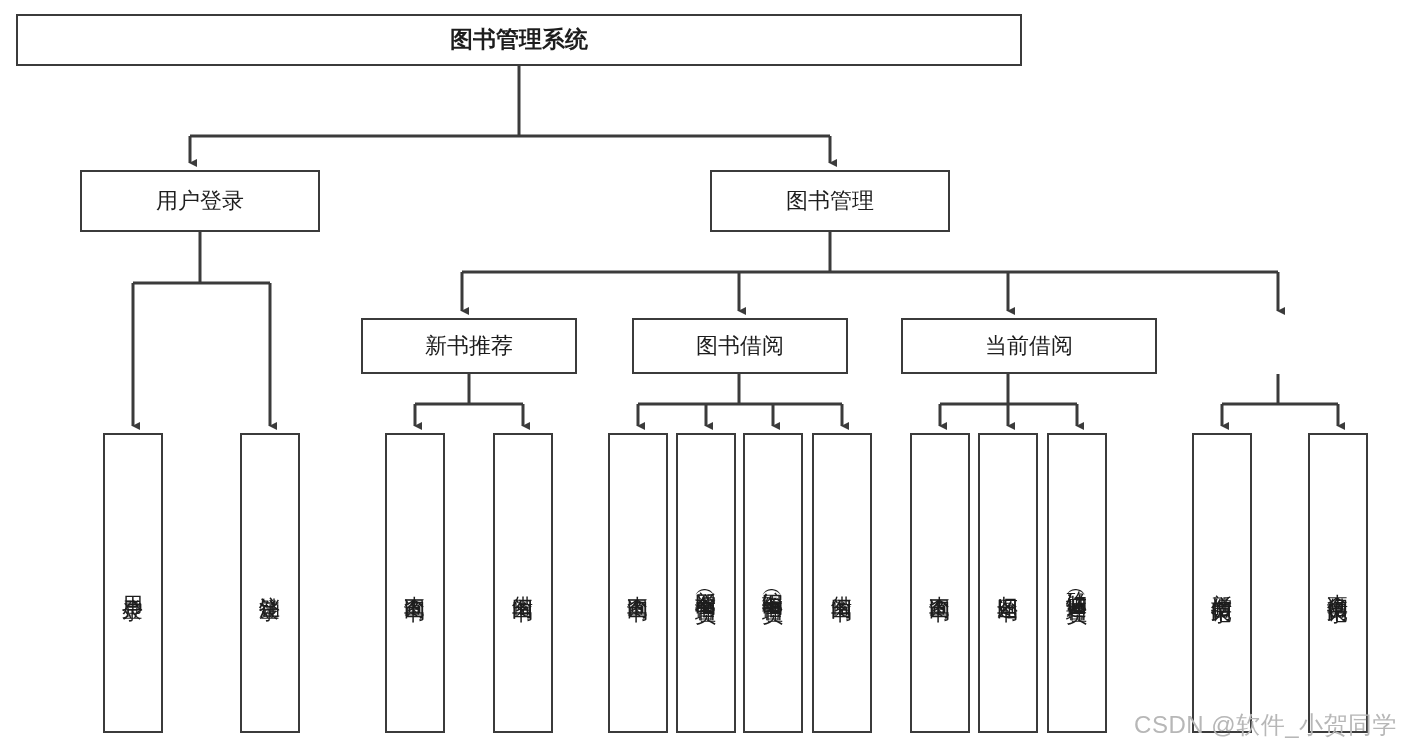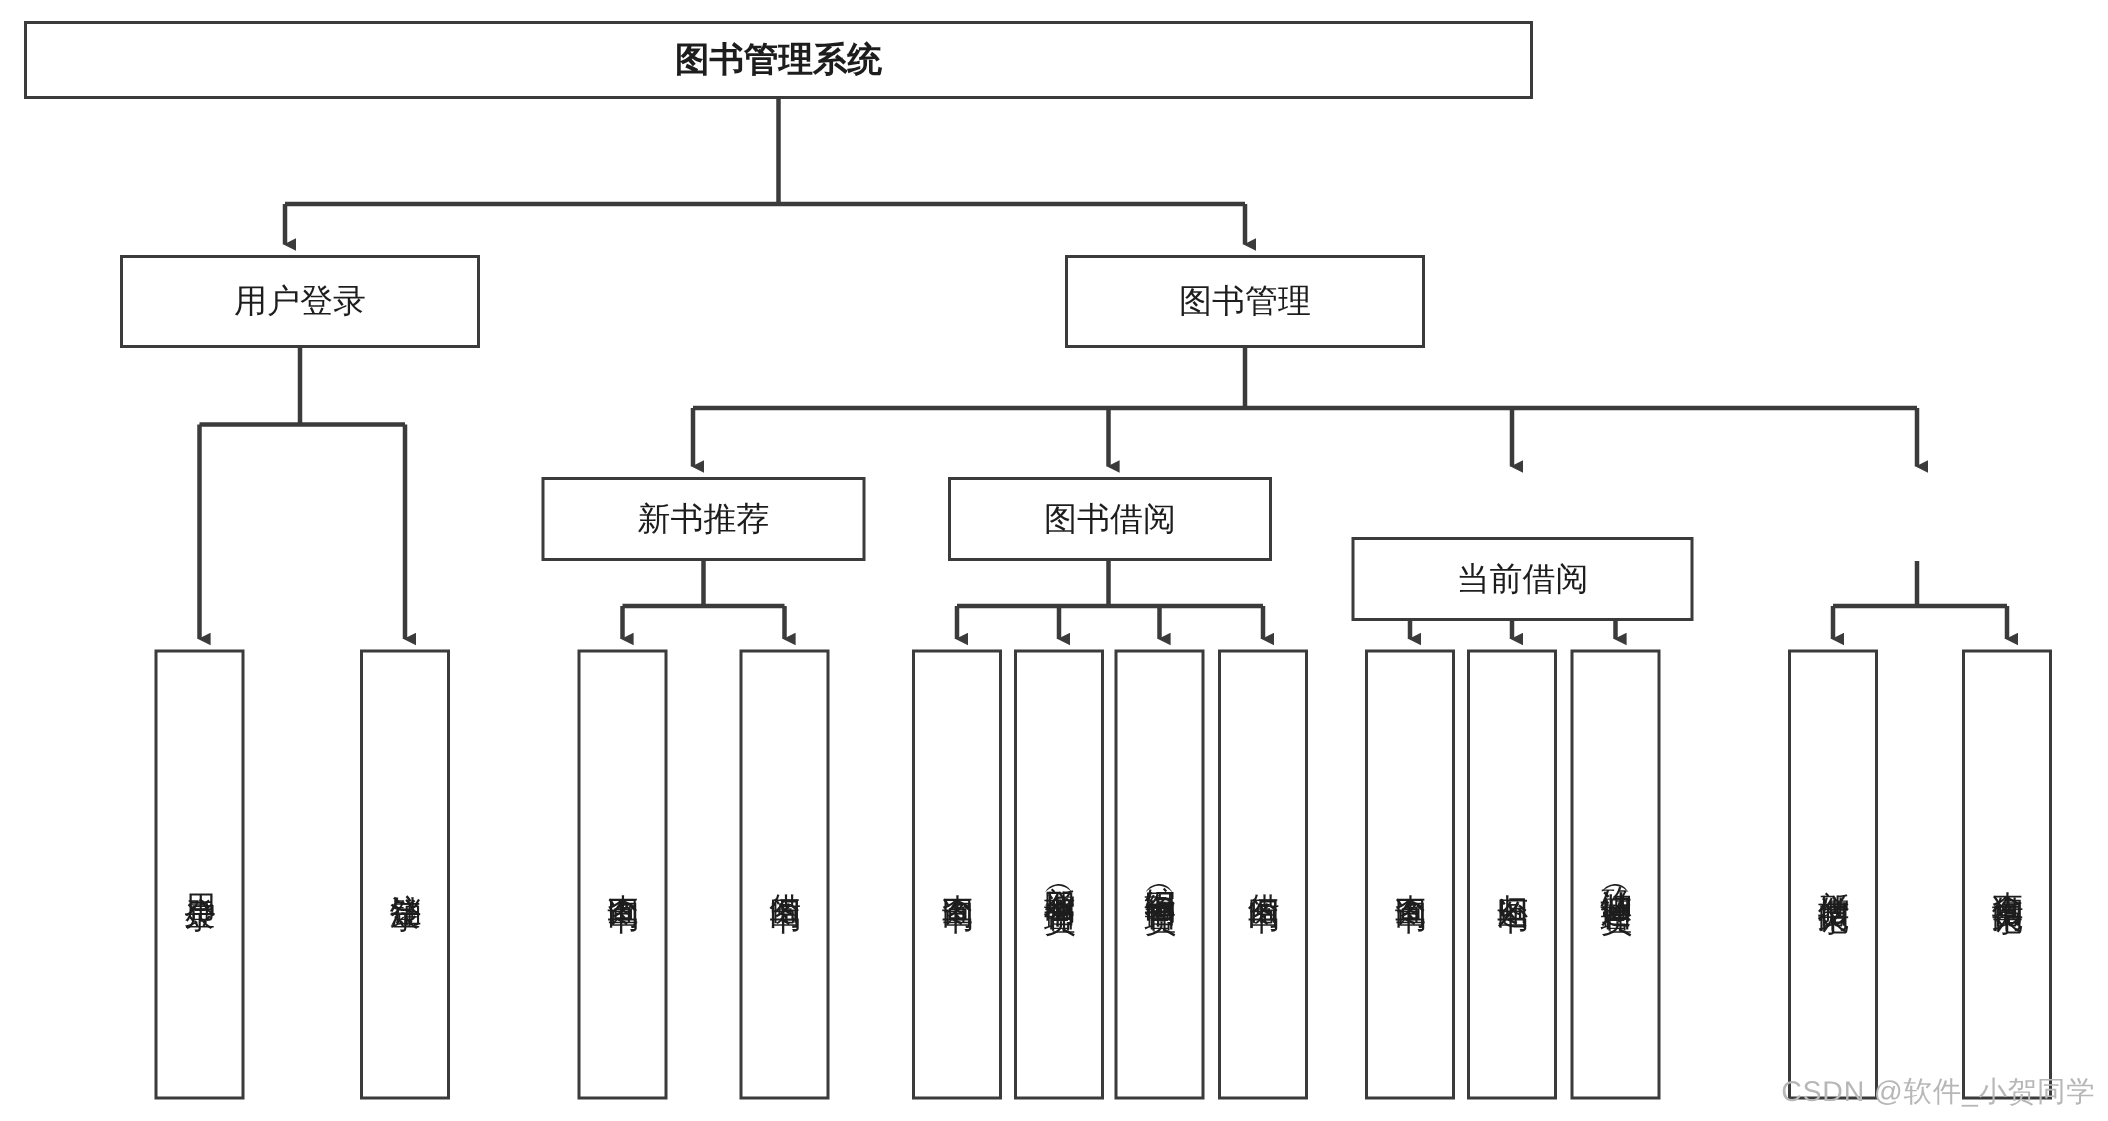--- a/index.html
+++ b/index.html
@@ -61,21 +61,21 @@
     writing-mode: vertical-rl;
     text-orientation: upright;
     font-size: 21px;
     letter-spacing: 2px;
     line-height: 1;
   }
   #watermark {
     position: absolute;
     right: 8px;
     bottom: 6px;
-    font-size: 19px;
+    font-size: 24px;
     color: #b7b7b7;
     letter-spacing: 0.5px;
     white-space: pre;
     user-select: none;
   }
 </style>
 </head>
 <body>
 
 <div id="diagram-root">
@@ -140,21 +140,21 @@
   <div class="node level-2" style="left:361px; top:318px; width:216px; height:56px;">
     <span class="node-label">新书推荐</span>
   </div>
 
   <div class="node level-1" style="left:710px; top:170px; width:240px; height:62px;">
     <span class="node-label">图书管理</span>
   </div>
   <div class="node level-2" style="left:632px; top:318px; width:216px; height:56px;">
     <span class="node-label">图书借阅</span>
   </div>
-  <div class="node level-2" style="left:901px; top:318px; width:228px; height:56px;margin-top:40px;">
+  <div class="node level-2" style="left:901px; top:318px; width:256px; height:56px;">
     <span class="node-label">当前借阅</span>
   </div>
 
   <div class="node leaf" style="left:103px; top:433px; width:60px; height:300px;">
     <span class="node-label">用户登录</span>
   </div>
   <div class="node leaf" style="left:240px; top:433px; width:60px; height:300px;">
     <span class="node-label">注销登录</span>
   </div>
 

